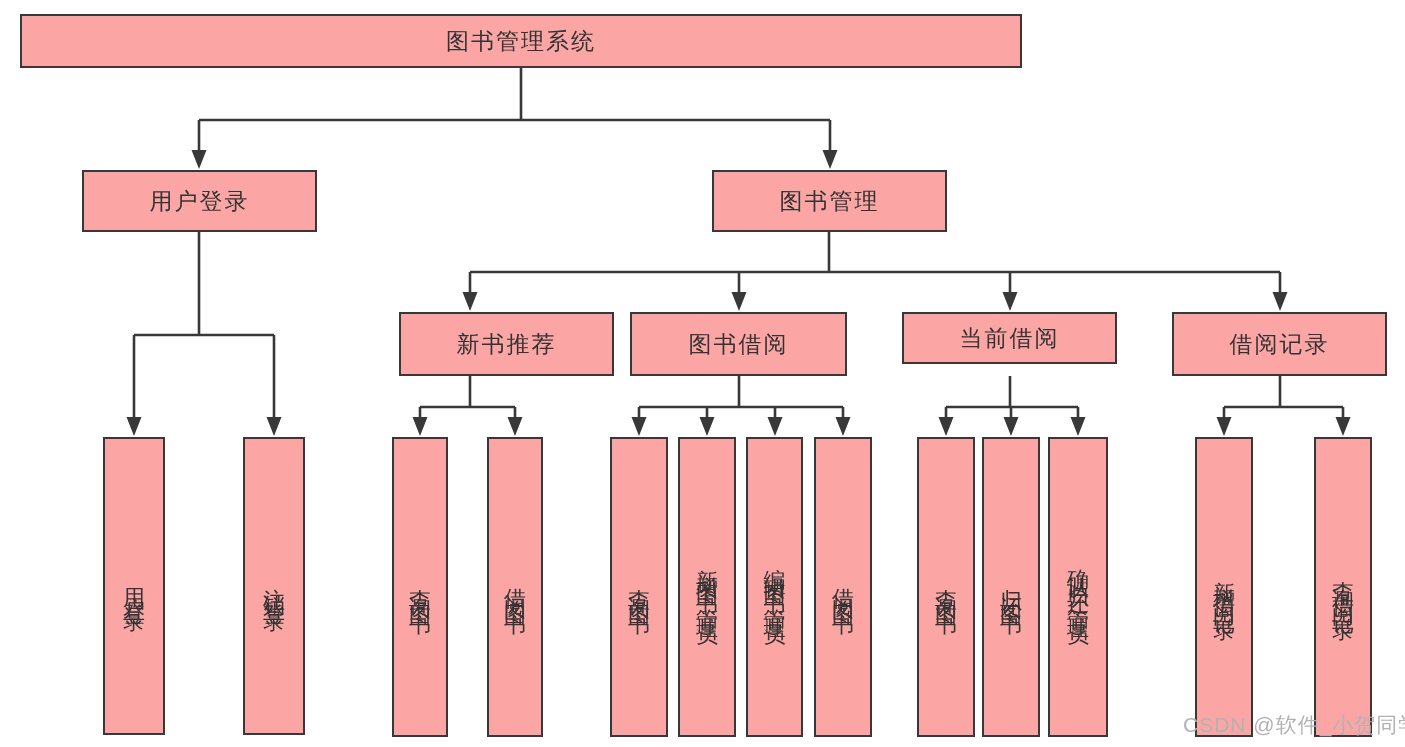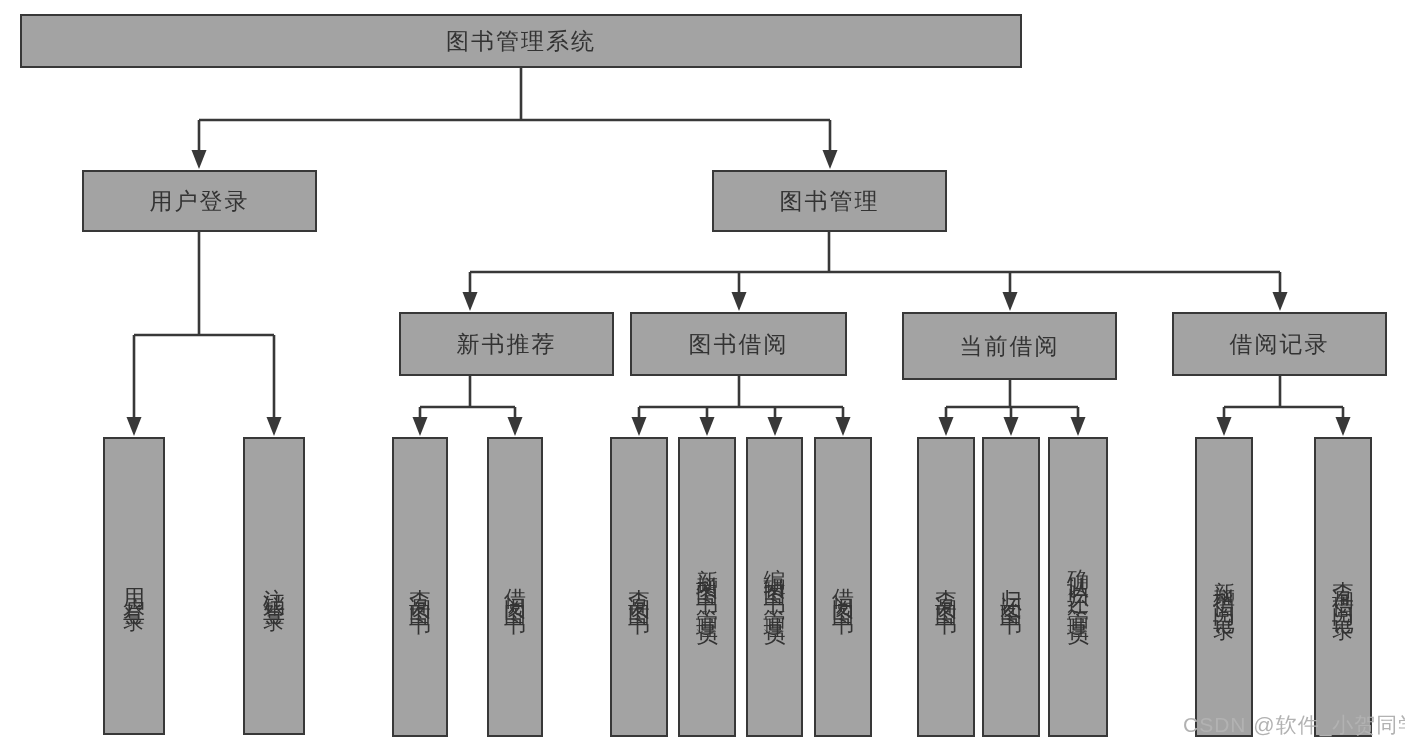--- a/index.html
+++ b/index.html
@@ -12,21 +12,21 @@
   }
   svg.connectors{
     position:absolute;left:0;top:0;width:1405px;height:747px;
     z-index:1;
   }
   svg.connectors path{stroke:#383838;stroke-width:2.6;fill:none;}
   svg.connectors polygon{fill:#383838;stroke:none;}
   .node{
     position:absolute;
     border:2.5px solid #383838;
-    background:#a3a3a3;
+    background:#fca5a5;
     display:flex;align-items:center;justify-content:center;
     color:#333333;
     z-index:2;
     box-sizing:border-box;
   }
   .hnode{font-size:23px;letter-spacing:2px;}
   .leaf span{
     writing-mode:vertical-rl;
     text-orientation:mixed;
     font-size:22px;
@@ -101,21 +101,21 @@
   <div class="node hnode" style="left:712px;top:170px;width:235px;height:62px;">
     <span>图书管理</span>
   </div>
 
   <div class="node hnode" style="left:362px;top:312px;width:215px;height:64px;margin-left:37px;">
     <span>新书推荐</span>
   </div>
   <div class="node hnode" style="left:630px;top:312px;width:217px;height:64px;">
     <span>图书借阅</span>
   </div>
-  <div class="node hnode" style="left:902px;top:312px;width:215px;height:68px;">
+  <div class="node hnode" style="left:902px;top:312px;width:215px;height:52px;">
     <span>当前借阅</span>
   </div>
   <div class="node hnode" style="left:1172px;top:312px;width:215px;height:64px;">
     <span>借阅记录</span>
   </div>
 
   <div class="node leaf" style="left:103px;top:437px;width:62px;height:298px;">
     <span>用户登录</span>
   </div>
   <div class="node leaf" style="left:243px;top:437px;width:62px;height:298px;">

